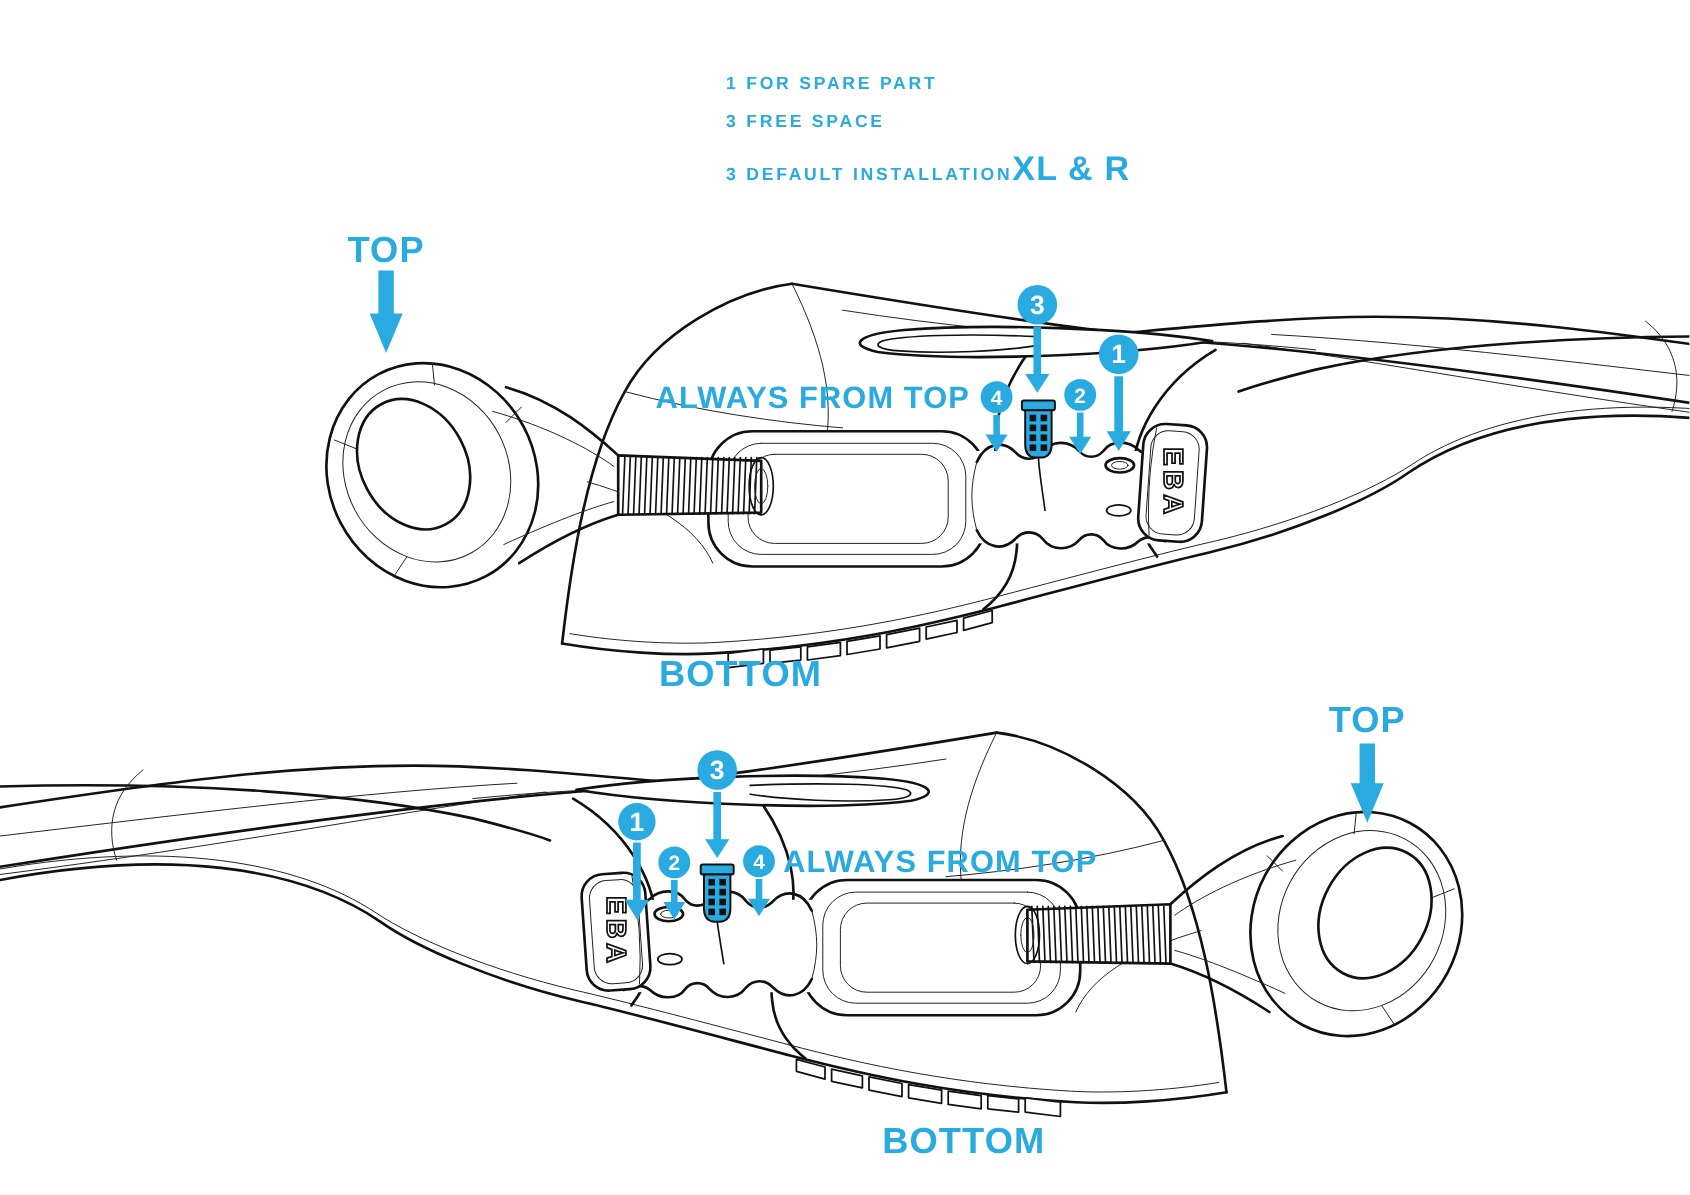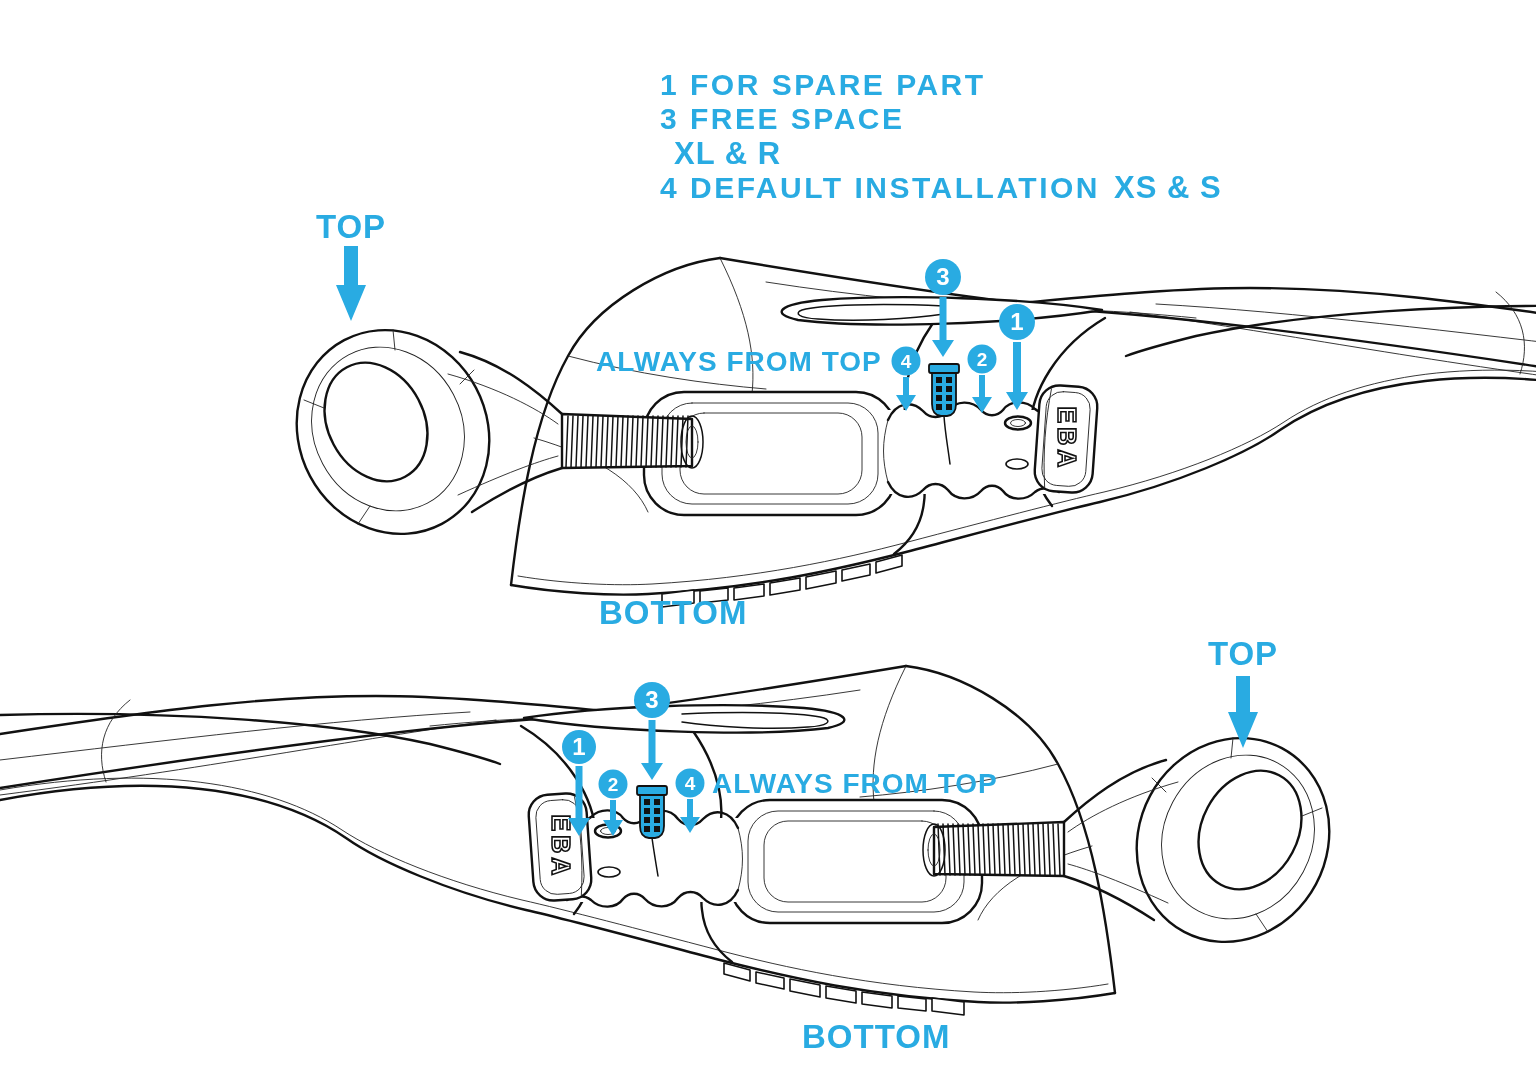--- a/index.html
+++ b/index.html
@@ -25,22 +25,22 @@
   .lbl-big{font-size:33px;}
   .lbl-always{font-size:28px;}
   .brand{font-family:"Liberation Sans",sans-serif;font-weight:800;font-size:25px;letter-spacing:4px;
          fill:#fff;stroke:#111;stroke-width:1.6;text-anchor:middle;}
   .plug-body{fill:#29ABE2;stroke:#111;stroke-width:1.8;}
   .plug-hole{fill:#111;stroke:none;}
 
   
   .legend{position:absolute;left:660px;top:68px;color:#29ABE2;}
   .legend-line{display:flex;align-items:baseline;height:34px;white-space:nowrap;}
-  .lg-main{font-weight:700;font-size:30px;letter-spacing:2.5px;}
-  .lg-suffix{font-weight:700;font-size:31px;letter-spacing:1px;margin-left:14px;}
+  .lg-main{font-weight:700;font-size:16px;letter-spacing:2.5px;}
+  .lg-suffix{font-weight:700;font-size:31px;letter-spacing:1px;}
 </style>
 </head>
 <body>
 
 <div class="stage">
 
   <svg class="art" viewBox="0 0 1536 1086" aria-hidden="true">
     <defs>
       <g id="device">
 
@@ -220,21 +220,18 @@
   <div class="legend">
     <div class="legend-line">
       <span class="lg-main">1 FOR SPARE PART</span>
       <span class="lg-suffix"></span>
     </div>
     <div class="legend-line">
       <span class="lg-main">3 FREE SPACE</span>
       <span class="lg-suffix"></span>
     </div>
     <div class="legend-line">
+      <span class="lg-main">3 DEFAULT INSTALLATION</span>
       <span class="lg-suffix">XL &amp; R</span>
     </div>
-    <div class="legend-line">
-      <span class="lg-main">4 DEFAULT INSTALLATION</span>
-      <span class="lg-suffix">XS &amp; S</span>
-    </div>
   </div>
 
 </div>
 
 </body></html>

